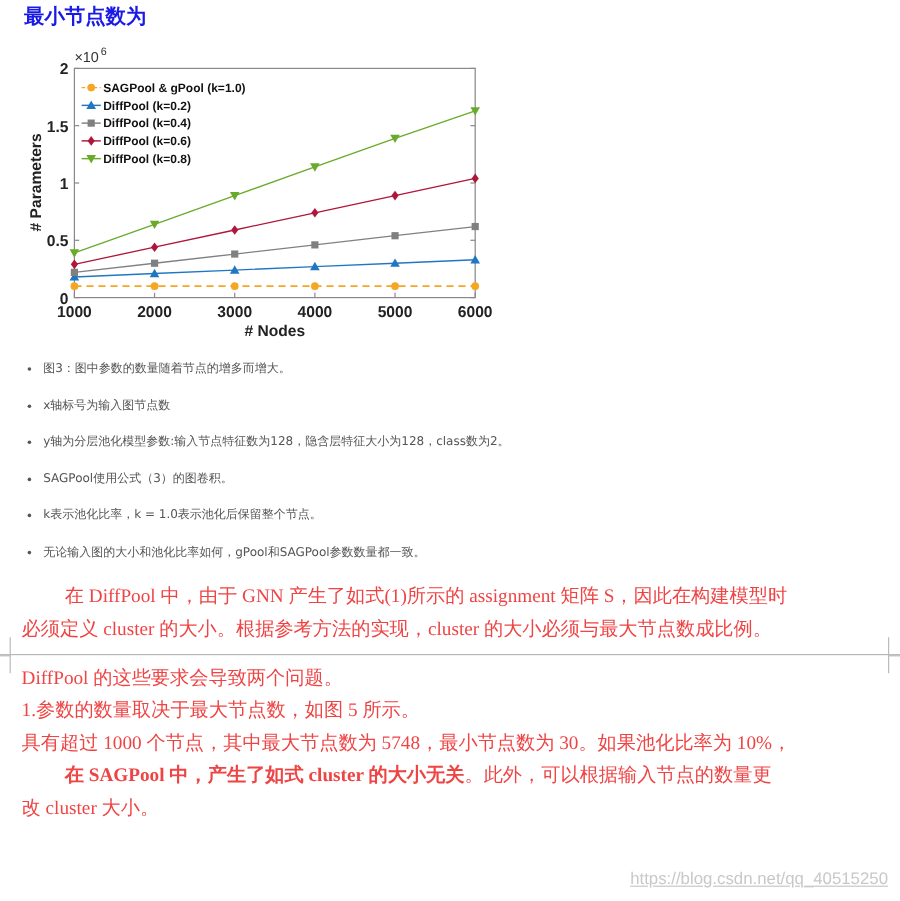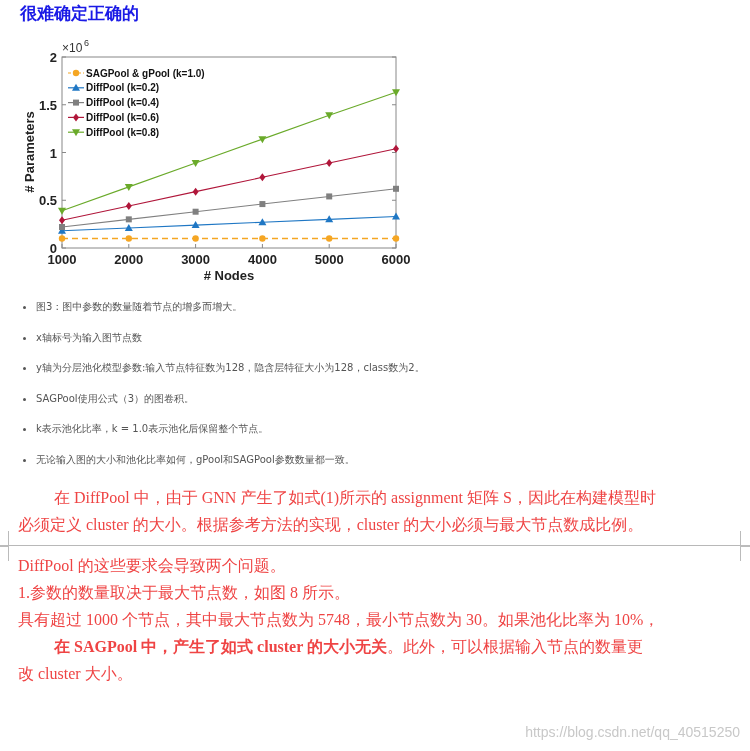--- a/index.html
+++ b/index.html
@@ -8,27 +8,27 @@
   .bullets { position:absolute; left:20px; top:296px; margin:0; padding:0 0 0 16px; font-size:10px; color:#555; }
   .bullets li { height:30.5px; line-height:22px; }
   .bullets li::marker { color:#555; font-size:11px; }
   .doc { position:absolute; left:18px; font-family:"Liberation Serif", serif; font-size:16px; color:#ef4444; line-height:27px; }
   .p1 { top:484px; width:720px; }
   .p1 .indent { padding-left:36px; }
   .sep { position:absolute; left:0; top:545px; width:750px; height:1px; background:#b8b8b8; }
   .corner { position:absolute; width:10px; height:14px; border:1px solid #bbb; }
   .p2 { top:552px; width:725px; }
   .bold { font-weight:bold; }
-  .wm { position:absolute; right:10px; top:724px; font-family:"Liberation Sans", sans-serif; font-size:14px; color:#c8c8c8; }
+  .wm { position:absolute; right:10px; top:724px; font-family:"Liberation Sans", sans-serif; font-size:14px; color:#c8c8c8;text-decoration:underline; }
   .lg text { font-family:"Liberation Sans", sans-serif; font-size:10px; font-weight:bold; }
 </style>
 </head>
 <body>
 
-<div class="title">很难确定正确的</div>
+<div class="title">最小节点数为</div>
 
 <svg class="chart" width="430" height="260" viewBox="0 30 430 260">
   <g id="axes">
       <rect x="62" y="57" width="334" height="191" fill="#fff" stroke="#888" stroke-width="1"></rect>
       <line x1="62" y1="248" x2="62" y2="244" stroke="#888"></line>
       <text x="62" y="264" text-anchor="middle" font-family="Liberation Sans, sans-serif" font-size="13" font-weight="bold" fill="#222">1000</text>
       <line x1="128.8" y1="248" x2="128.8" y2="244" stroke="#888"></line>
       <text x="128.8" y="264" text-anchor="middle" font-family="Liberation Sans, sans-serif" font-size="13" font-weight="bold" fill="#222">2000</text>
       <line x1="195.6" y1="248" x2="195.6" y2="244" stroke="#888"></line>
       <text x="195.6" y="264" text-anchor="middle" font-family="Liberation Sans, sans-serif" font-size="13" font-weight="bold" fill="#222">3000</text>
@@ -129,19 +129,19 @@
 </div>
 
 <div class="sep"></div>
 <div class="corner" style="left:-2px;top:531px;border-left:none;border-top:none;"></div>
 <div class="corner" style="left:-2px;top:546px;border-left:none;border-bottom:none;"></div>
 <div class="corner" style="left:740px;top:531px;border-right:none;border-top:none;"></div>
 <div class="corner" style="left:740px;top:546px;border-right:none;border-bottom:none;"></div>
 
 <div class="doc p2">
   <div>DiffPool 的这些要求会导致两个问题。</div>
-  <div>1.参数的数量取决于最大节点数，如图 8 所示。</div>
+  <div>1.参数的数量取决于最大节点数，如图 5 所示。</div>
   <div>具有超过 1000 个节点，其中最大节点数为 5748，最小节点数为 30。如果池化比率为 10%，</div>
   <div style="padding-left:36px"><span class="bold">在 SAGPool 中，产生了如式 cluster 的大小无关</span><span>。此外，可以根据输入节点的数量更</span></div>
   <div>改 cluster 大小。</div>
 </div>
 
 <div class="wm">https://blog.csdn.net/qq_40515250</div>
 
 </body></html>

